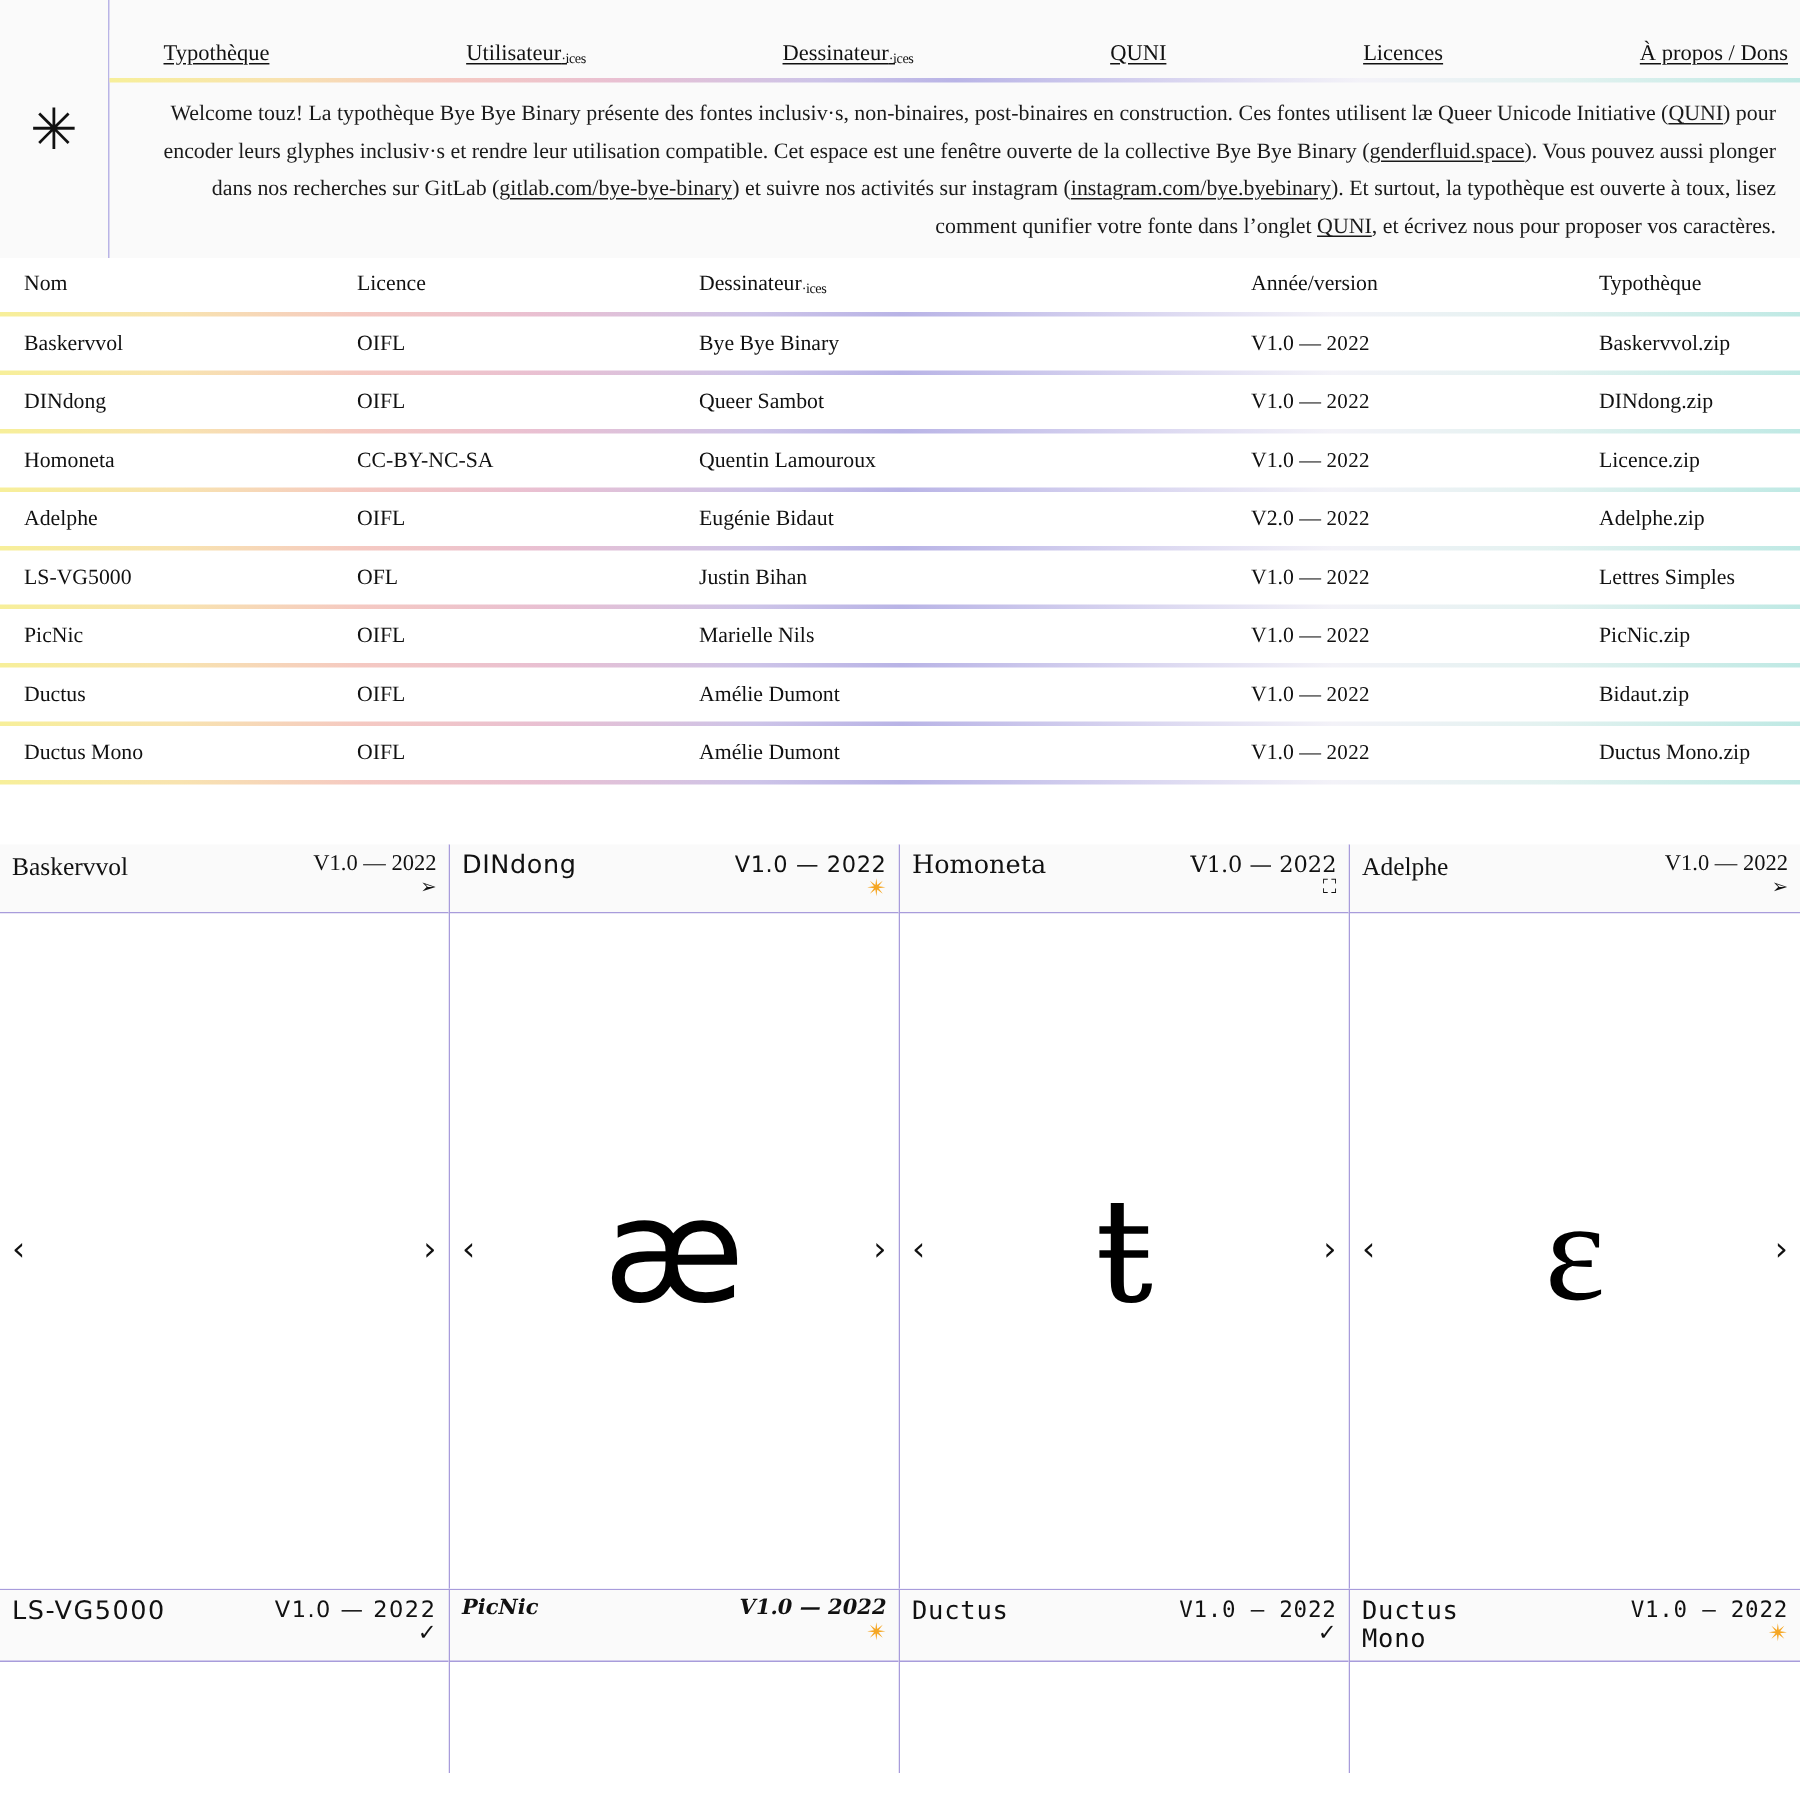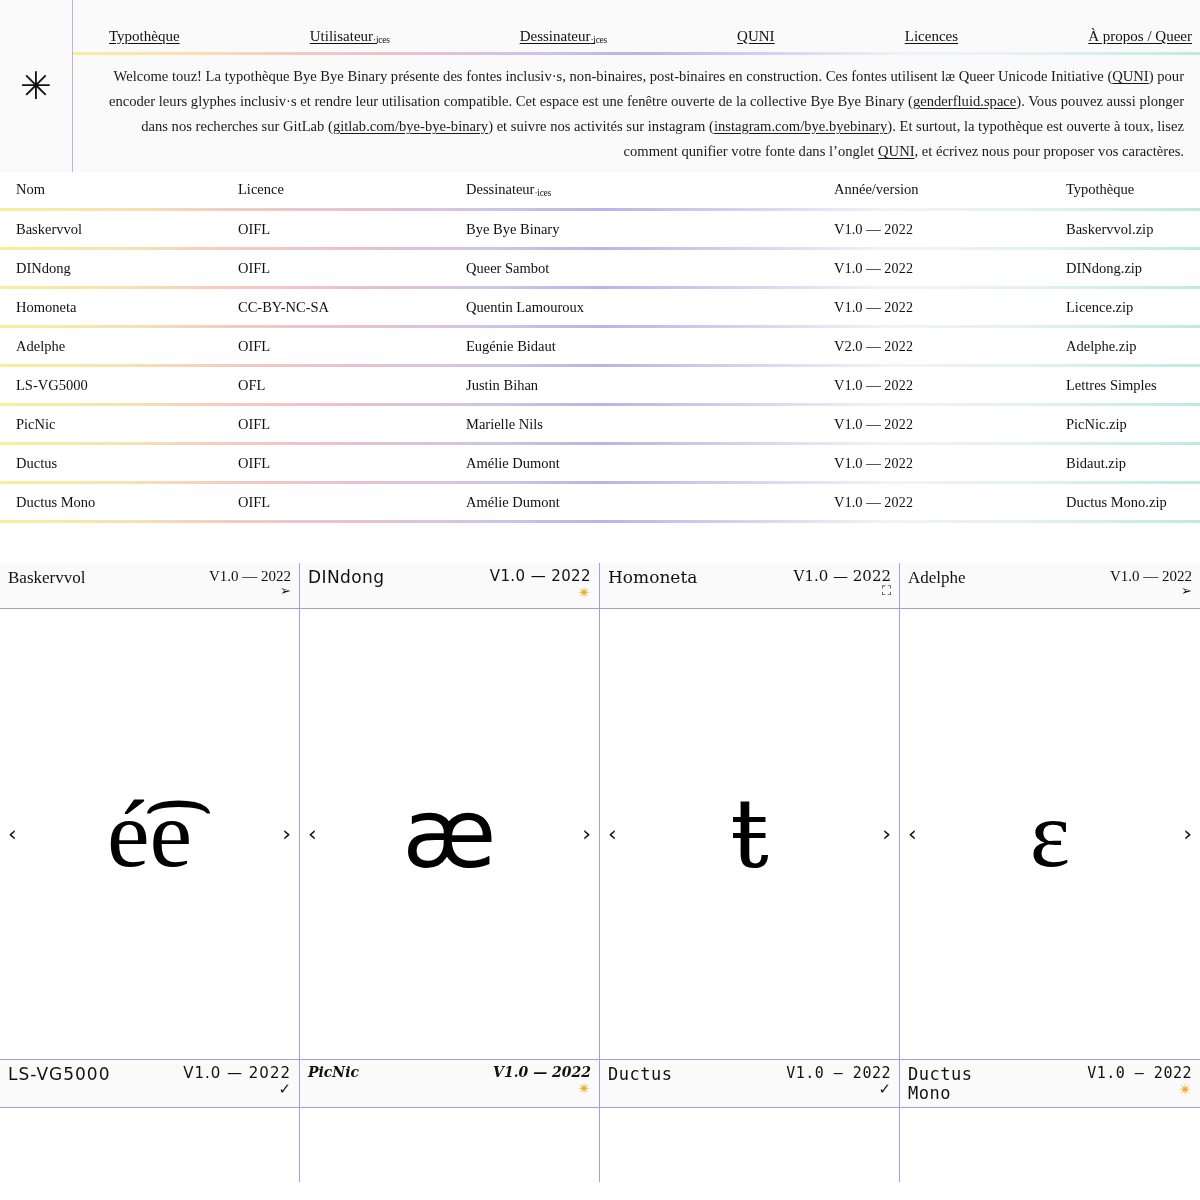--- a/index.html
+++ b/index.html
@@ -149,21 +149,21 @@
   </div>
 
   <div id="header-main">
 
     <nav id="nav">
       <span class="nav-item"><span>Typothèque</span></span>
       <span class="nav-item"><span>Utilisateur</span><span class="suffix">·ices</span></span>
       <span class="nav-item"><span>Dessinateur</span><span class="suffix">·ices</span></span>
       <span class="nav-item"><span>QUNI</span></span>
       <span class="nav-item"><span>Licences</span></span>
-      <span class="nav-item"><span>À propos / Queer</span></span>
+      <span class="nav-item"><span>À propos / Dons</span></span>
     </nav>
 
     <div class="grad-rule"></div>
 
     <p id="intro"><span>Welcome touz! La typothèque Bye Bye Binary présente des fontes inclusiv·s, non-binaires, post-binaires en construction. Ces fontes utilisent læ Queer Unicode Initiative (</span><span class="lnk">QUNI</span><span>) pour encoder leurs glyphes inclusiv·s et rendre leur utilisation compatible. Cet espace est une fenêtre ouverte de la collective Bye Bye Binary (</span><span class="lnk">genderfluid.space</span><span>). Vous pouvez aussi plonger dans nos recherches sur GitLab (</span><span class="lnk">gitlab.com/bye-bye-binary</span><span>) et suivre nos activités sur instagram (</span><span class="lnk">instagram.com/bye.byebinary</span><span>). Et surtout, la typothèque est ouverte à toux, lisez comment qunifier votre fonte dans l’onglet </span><span class="lnk">QUNI</span><span>, et écrivez nous pour proposer vos caractères.</span></p>
 
   </div>
 </div>
 
 <div id="table-wrap">
@@ -297,21 +297,20 @@
     <div class="card">
       <div class="card-head">
         <span class="card-name f-serif">Baskervvol</span>
         <span class="card-meta">
           <span class="card-ver f-serif">V1.0 — 2022</span>
           <span class="card-icon icon-arrow">➢</span>
         </span>
       </div>
       <div class="card-body">
         <span class="chev">‹</span>
-        <span class="glyph f-serif">é͡e</span>
         <span class="chev">›</span>
       </div>
     </div>
 
     <div class="card">
       <div class="card-head">
         <span class="card-name f-sans">DINdong</span>
         <span class="card-meta">
           <span class="card-ver f-sans">V1.0 — 2022</span>
           <span class="card-icon icon-star">✴</span>

